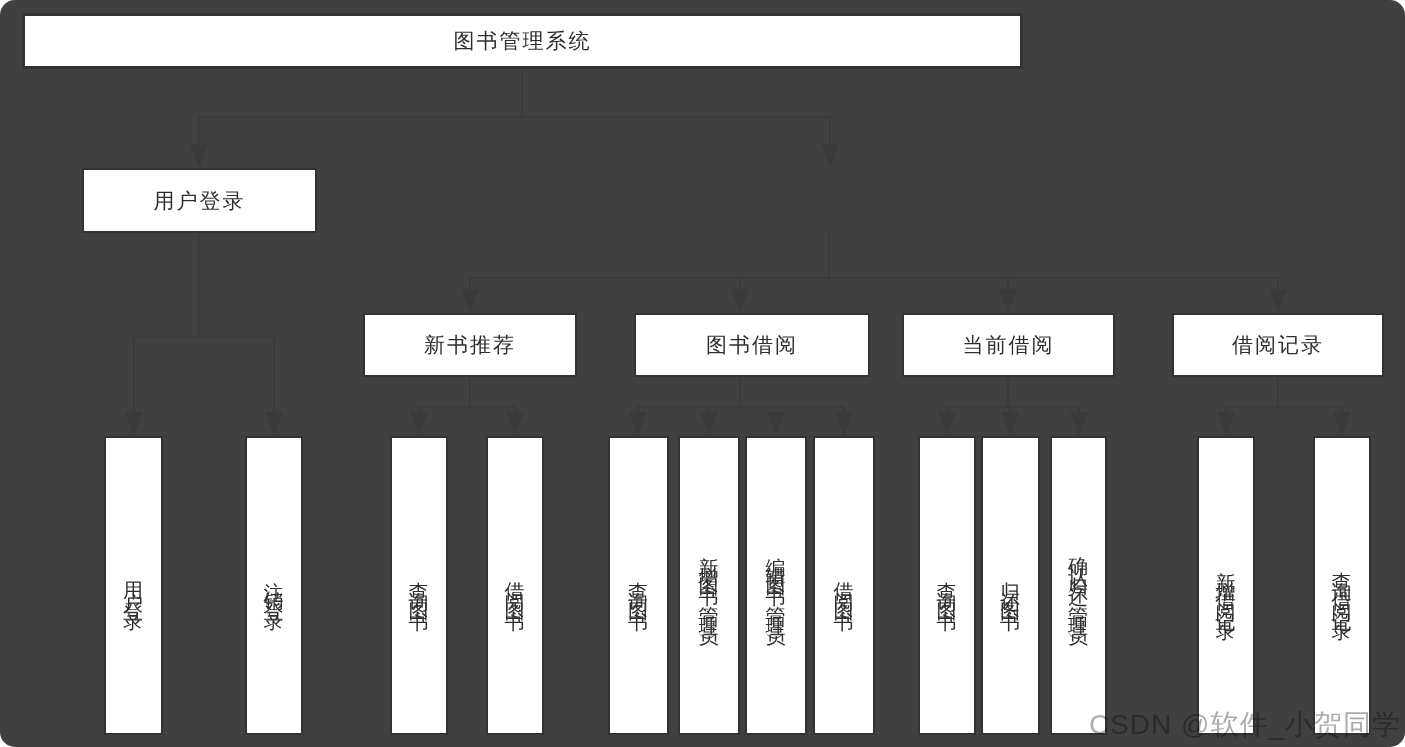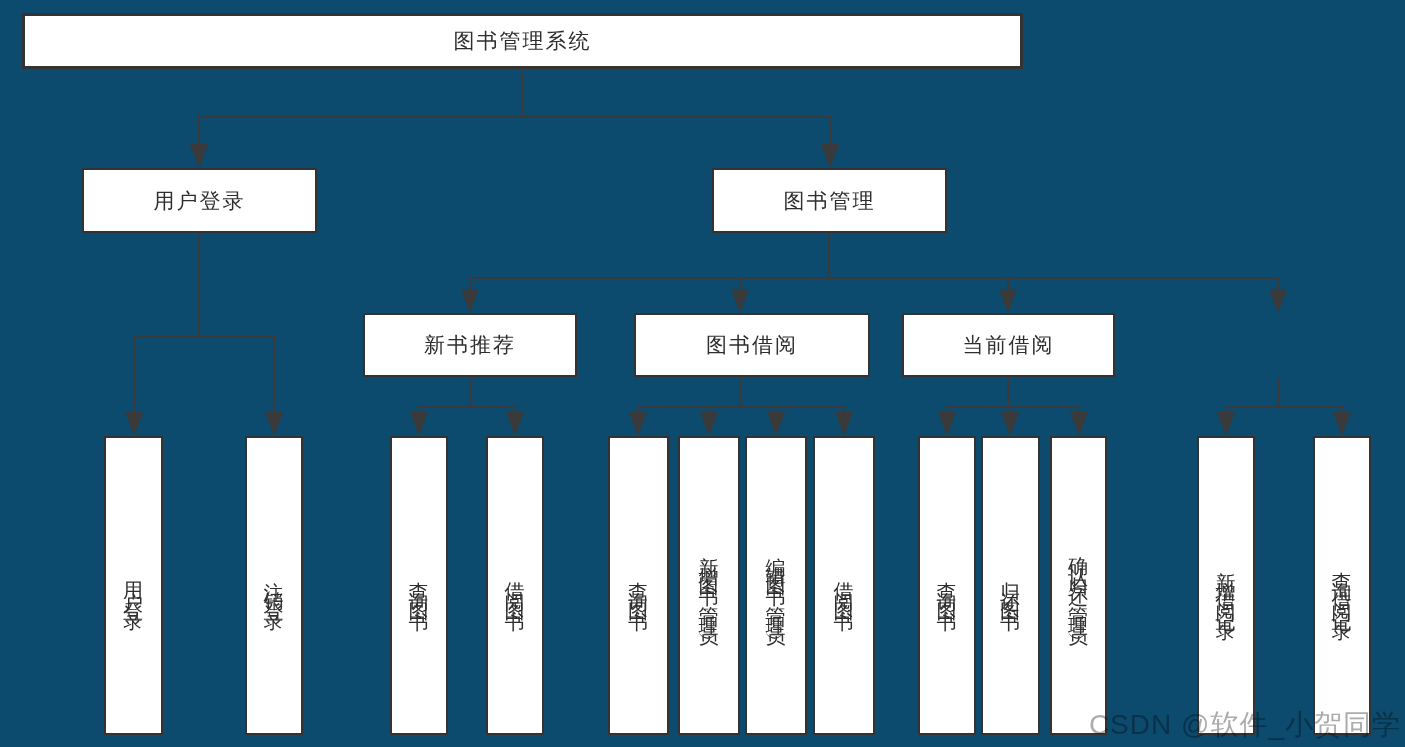--- a/index.html
+++ b/index.html
@@ -1,18 +1,18 @@
 <!DOCTYPE html>
 <html><head>
 <meta charset="utf-8">
 <style>
   html,body { margin:0; padding:0; background:#ffffff; }
   #canvas {
-    position:relative; width:1405px; height:747px; background:#0c4a6e;
-    font-family:"Liberation Sans","DejaVu Sans",sans-serif; overflow:hidden;
+    position:relative; width:1405px; height:747px; background:#404040;
+    font-family:"Liberation Sans","DejaVu Sans",sans-serif; overflow:hidden;border-radius:15px;
   }
   .node {
     position:absolute; box-sizing:border-box; background:#ffffff;
     border:2px solid #333333; color:#2e2e2e;
     display:flex; align-items:center; justify-content:center;
     z-index:2;
   }
   .root-node { border-width:3px; }
   .h-node { font-size:21px; letter-spacing:2px; white-space:nowrap; }
   .leaf span {
@@ -87,25 +87,25 @@
       <div class="ahead" style="left: 938px; top: 412px;"></div>
       <div class="ahead" style="left: 1001px; top: 412px;"></div>
       <div class="ahead" style="left: 1070px; top: 412px;"></div>
       <div class="ahead" style="left: 1217px; top: 412px;"></div>
       <div class="ahead" style="left: 1333px; top: 412px;"></div>
     </div>
 
   <div class="node h-node root-node" style="left:22px; top:13px; width:1001px; height:56px;">图书管理系统</div>
 
   <div class="node h-node" style="left:82px; top:168px; width:235px; height:65px;">用户登录</div>
-  <div class="node h-node" style="left:712px; top:168px; width:235px; height:65px;">图书管理</div>
 
   <div class="node h-node" style="left:363px; top:313px; width:214px; height:64px;">新书推荐</div>
   <div class="node h-node" style="left:634px; top:313px; width:236px; height:64px;">图书借阅</div>
   <div class="node h-node" style="left:902px; top:313px; width:213px; height:64px;font-family:Liberation Serif, serif;">当前借阅</div>
+  <div class="node h-node" style="left:1172px; top:313px; width:212px; height:64px;">借阅记录</div>
 
   <div class="node leaf" style="left:104px; top:436px; width:59px; height:299px;">
     <span>用户登录</span>
   </div>
   <div class="node leaf" style="left:245px; top:436px; width:58px; height:299px;">
     <span>注销登录</span>
   </div>
 
   <div class="node leaf" style="left:390px; top:436px; width:58px; height:299px;">
     <span>查询图书</span>

